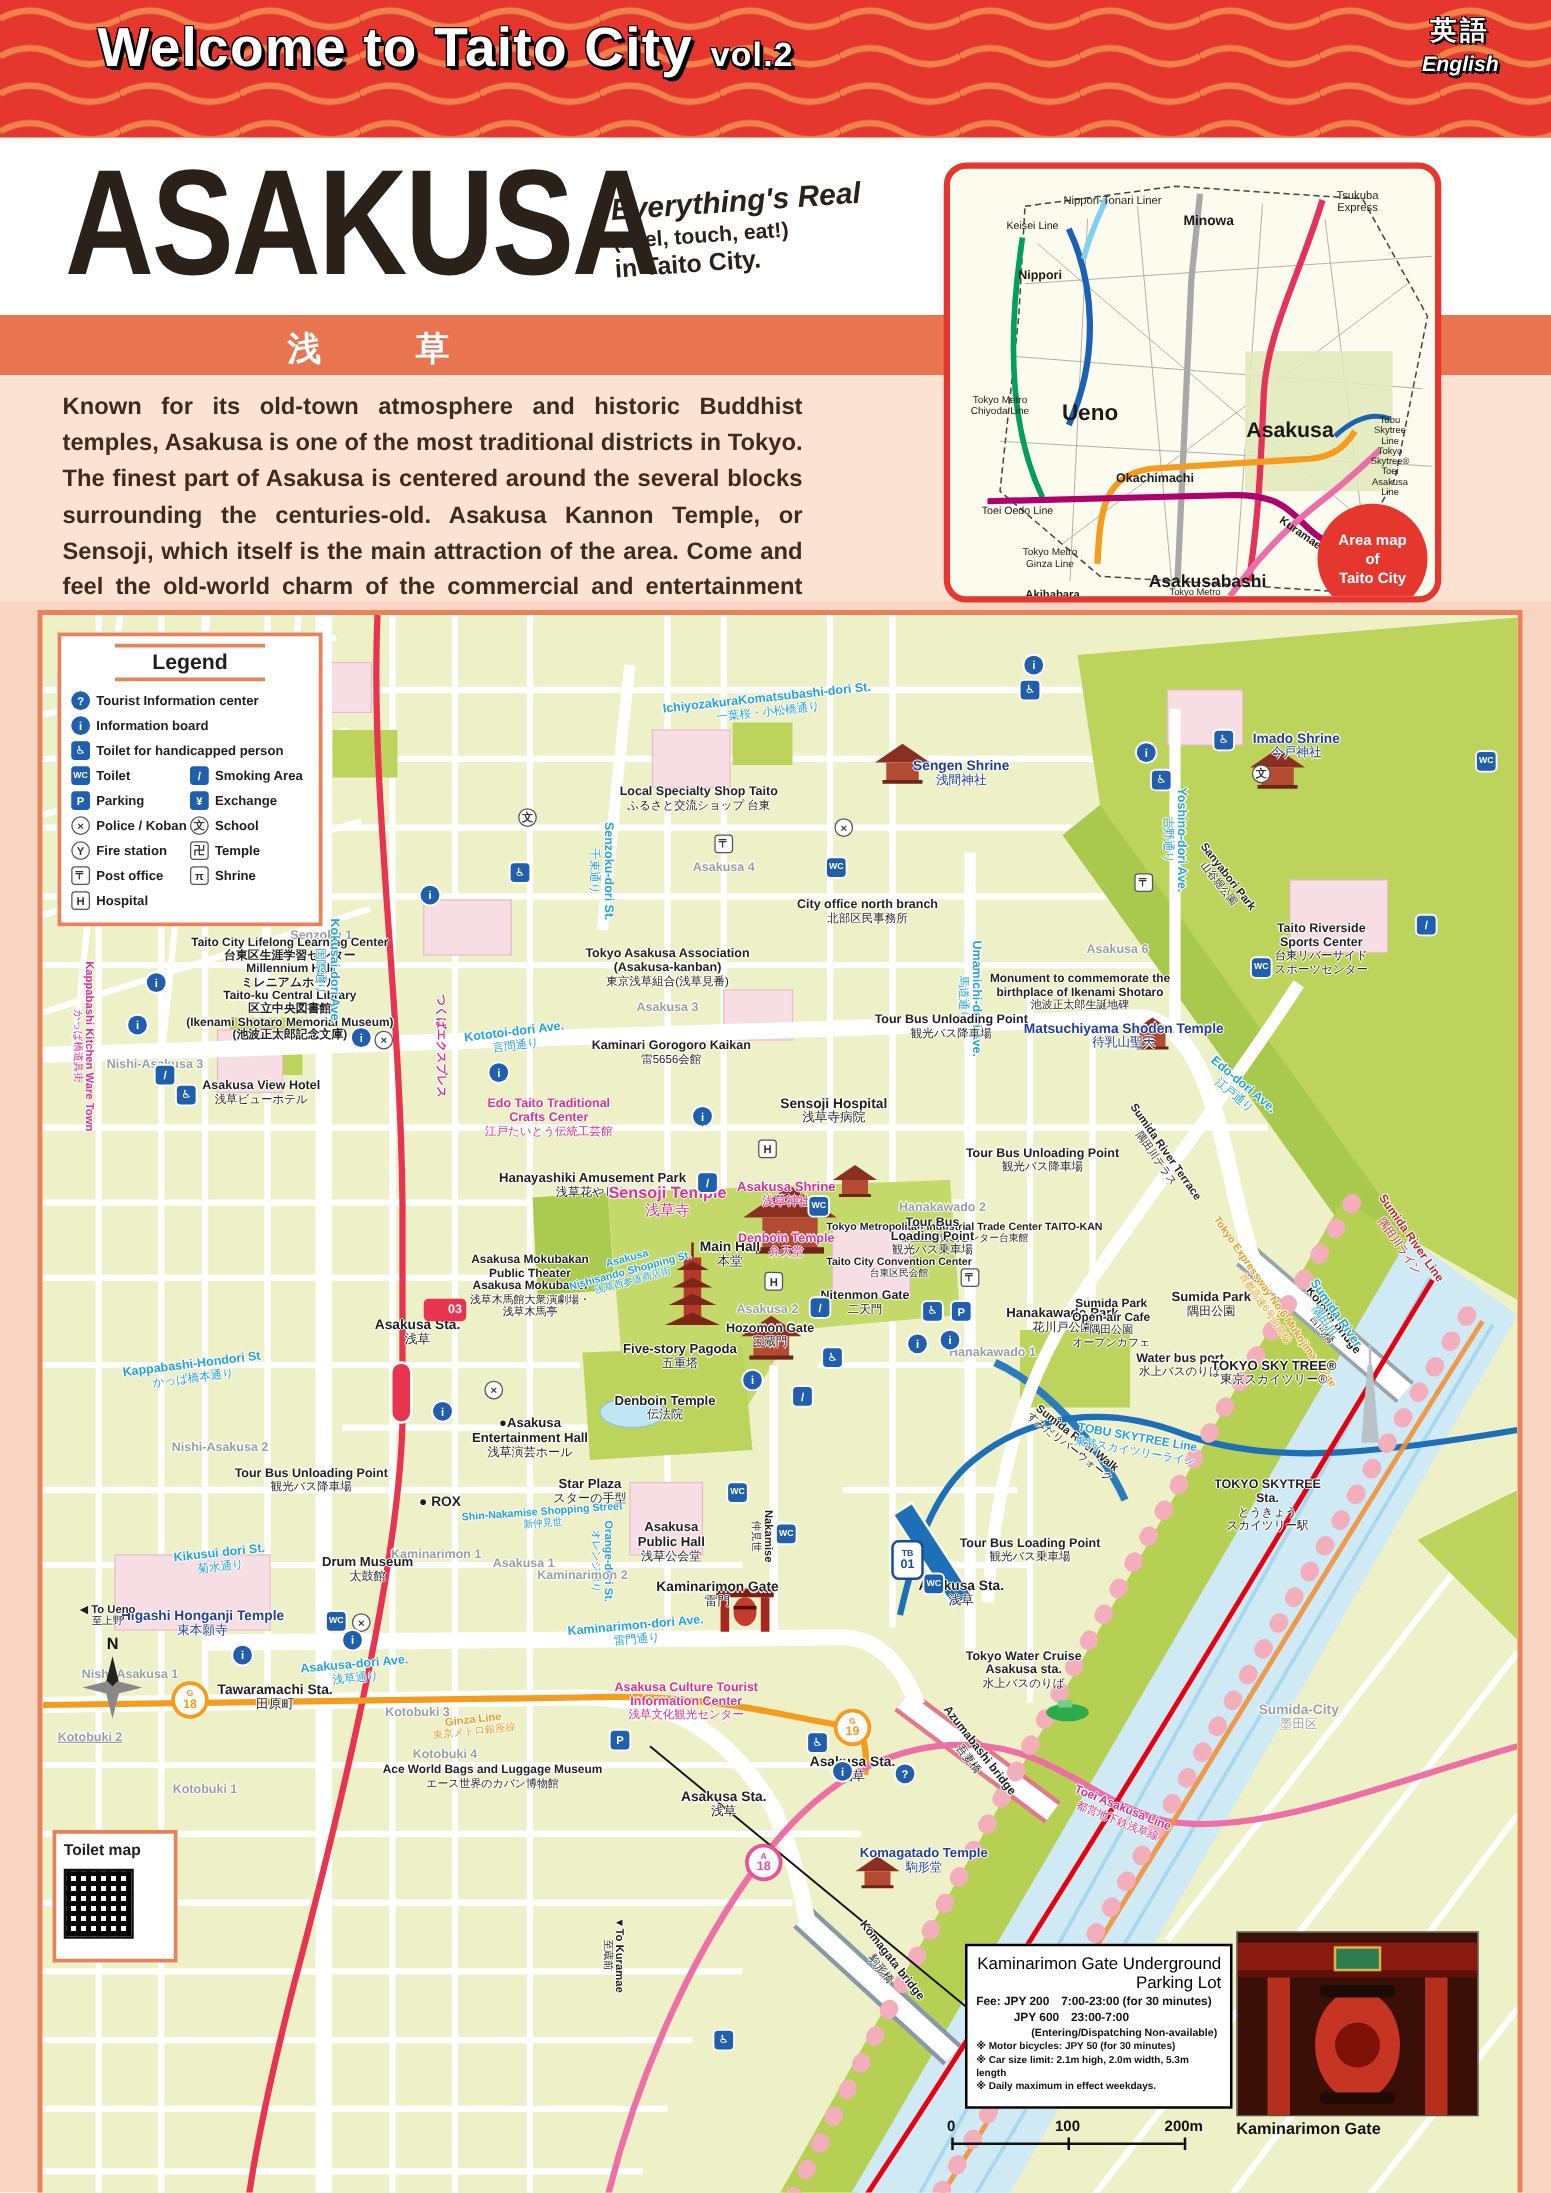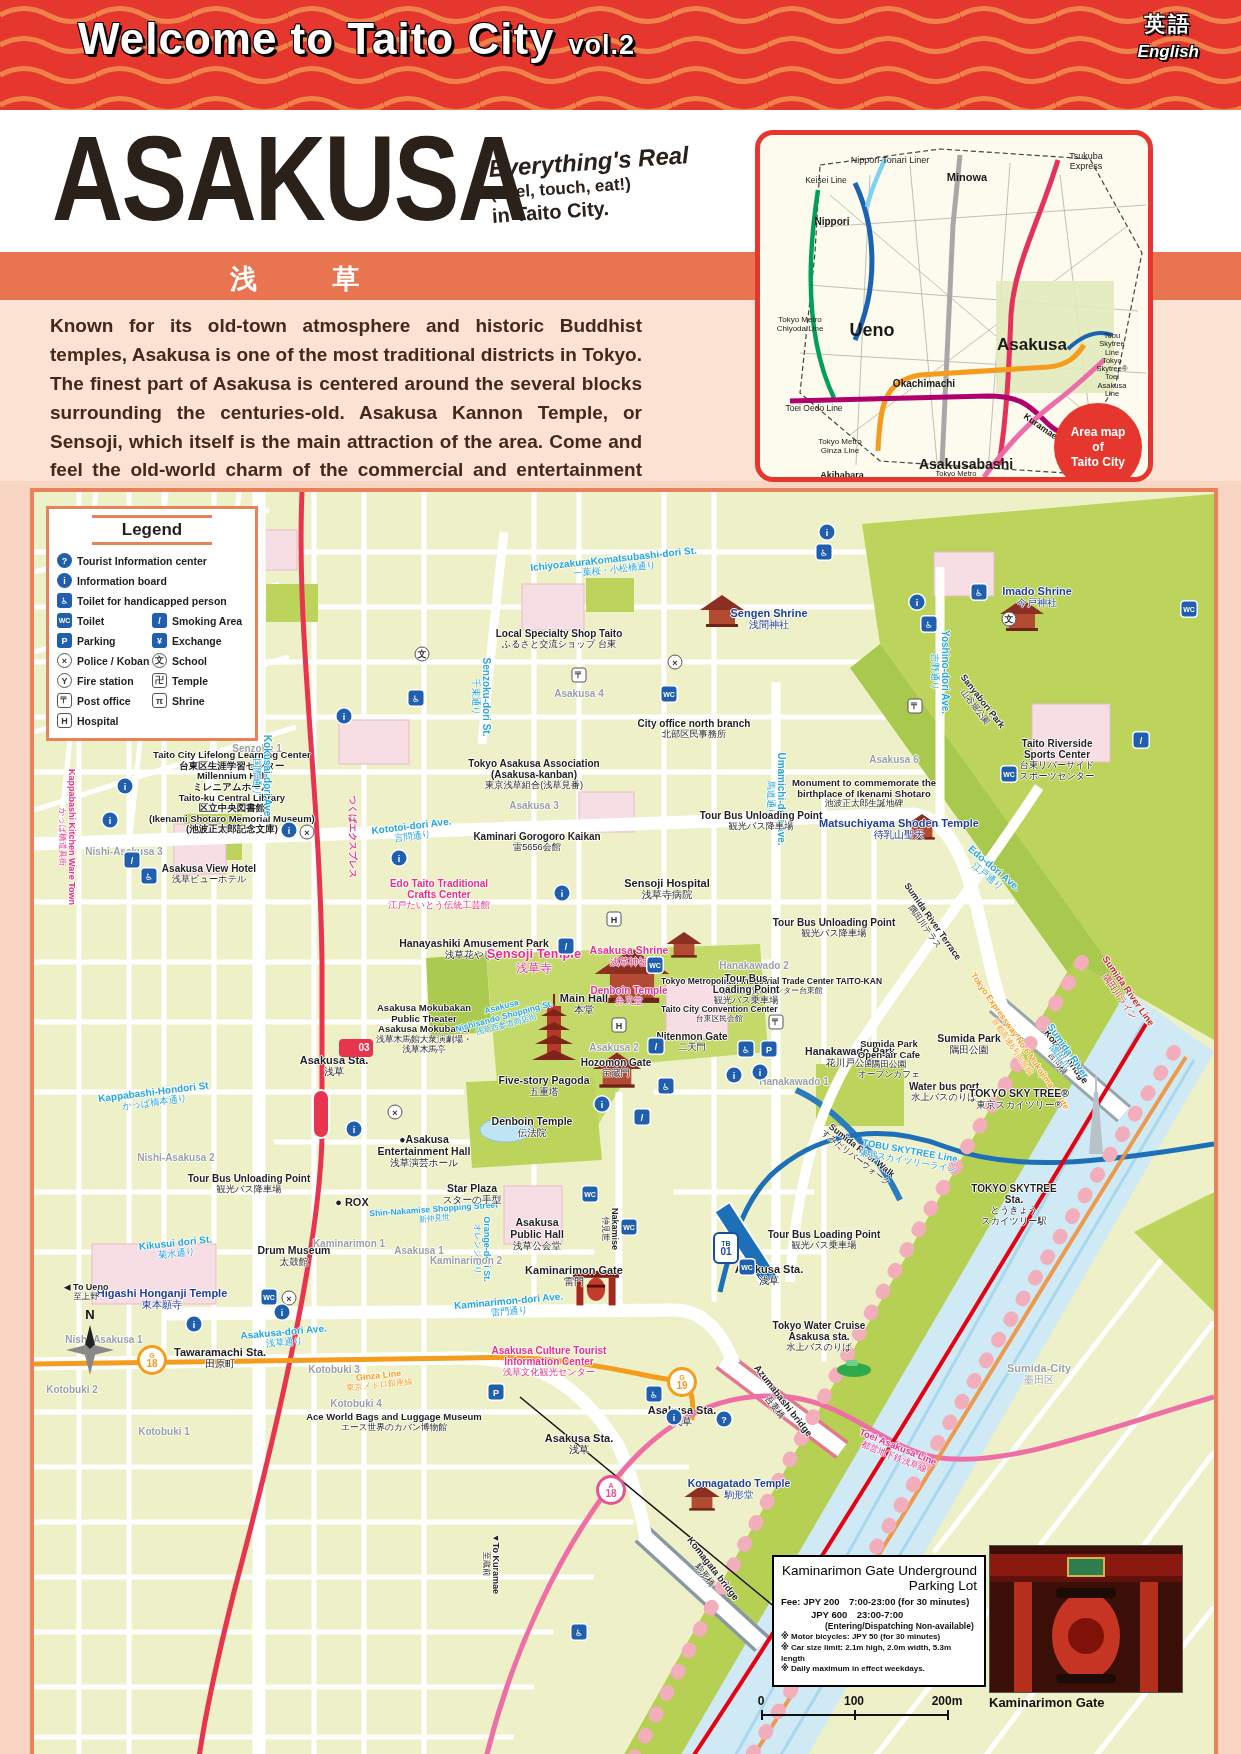--- a/index.html
+++ b/index.html
@@ -403,21 +403,21 @@
       <div class="ml c-gry" style="left: 142px; top: 666px; transform: translate(-50%, -50%);"><span class="en">Nishi-Asakusa 2</span></div>
       <div class="ml c-blu" style="left: 120px; top: 605px; transform: translate(-50%, -50%) rotate(-7deg);"><span class="en">Kappabashi-Hondori St</span><span class="jp">かっぱ橋本通り</span></div>
       <div class="ml c-blu" style="left: 142px; top: 756px; transform: translate(-50%, -50%) rotate(-6deg);"><span class="en">Kikusui dori St.</span><span class="jp">菊水通り</span></div>
       <div class="ml c-blk" style="left: 260px; top: 764px; transform: translate(-50%, -50%); font-size: 10.5px;"><span class="en">Drum Museum</span><span class="jp">太鼓館</span></div>
       <div class="ml c-nvy" style="left: 128px; top: 807px; transform: translate(-50%, -50%); font-size: 11px;"><span class="en">Higashi Honganji Temple</span><span class="jp">東本願寺</span></div>
       <div class="ml c-gry" style="left: 70px; top: 848px; transform: translate(-50%, -50%);"><span class="en">Nishi-Asakusa 1</span></div>
       <div class="ml c-blk" style="left: 52px; top: 800px; transform: translate(-50%, -50%); font-size: 9px;"><span class="en">◀ To Ueno</span><span class="jp">至上野</span></div>
       <div class="ml c-blk al" style="left: 140px; top: 866px; transform: translate(0px, -50%); font-size: 11px;"><span class="en">Tawaramachi Sta.</span><span class="jp">田原町</span></div>
       <div class="ml c-blu" style="left: 250px; top: 845px; transform: translate(-50%, -50%) rotate(-5deg);"><span class="en">Asakusa-dori Ave.</span><span class="jp">浅草通り</span></div>
       <div class="ml c-org" style="left: 345px; top: 888px; transform: translate(-50%, -50%) rotate(-6deg); font-size: 9px;"><span class="en">Ginza Line</span><span class="jp">東京メトロ銀座線</span></div>
-      <div class="ml c-gry" style="left: 38px; top: 898px; transform: translate(-50%, -50%);"><span class="en">Kotobuki 2</span></div>
+      <div class="ml c-gry" style="left: 38px; top: 898px; transform: translate(-50%, -50%); text-decoration: underline;"><span class="en">Kotobuki 2</span></div>
       <div class="ml c-gry" style="left: 300px; top: 878px; transform: translate(-50%, -50%);"><span class="en">Kotobuki 3</span></div>
       <div class="ml c-gry" style="left: 322px; top: 912px; transform: translate(-50%, -50%);"><span class="en">Kotobuki 4</span></div>
       <div class="ml c-gry" style="left: 130px; top: 940px; transform: translate(-50%, -50%);"><span class="en">Kotobuki 1</span></div>
       <div class="ml c-blk" style="left: 360px; top: 930px; transform: translate(-50%, -50%); font-size: 9.5px;"><span class="en">Ace World Bags and Luggage Museum</span><span class="jp">エース世界のカバン博物館</span></div>
       <div class="ml c-blk" style="left: 545px; top: 952px; transform: translate(-50%, -50%); font-size: 11px;"><span class="en">Asakusa Sta.</span><span class="jp">浅草</span></div>
       <div class="ml c-nvy" style="left: 705px; top: 997px; transform: translate(-50%, -50%); font-size: 10.5px;"><span class="en">Komagatado Temple</span><span class="jp">駒形堂</span></div>
       <div class="ml c-blk" style="left: 675px; top: 1080px; transform: translate(-50%, -50%) rotate(52deg); font-size: 9.5px;"><span class="en">Komagata bridge</span><span class="jp">駒形橋</span></div>
       <div class="ml c-blk" style="left: 457px; top: 1072px; transform: translate(-50%, -50%) rotate(90deg); font-size: 9px;"><span class="en">▼To Kuramae</span><span class="jp">至蔵前</span></div>
       <div class="ml c-blk" style="left: 735px; top: 783px; transform: translate(-50%, -50%); font-size: 11px;"><span class="en">Asakusa Sta.</span><span class="jp">浅草</span></div>
       <div class="ml c-blk" style="left: 790px; top: 748px; transform: translate(-50%, -50%);"><span class="en">Tour Bus Loading Point</span><span class="jp">観光バス乗車場</span></div>
@@ -567,20 +567,24 @@
           <span class="ic t-shr lt">π</span>
           <span class="lg-lb">Shrine</span>
         </div>
         <div class="lg-it">
           <span class="ic t-hosp lt">H</span>
           <span class="lg-lb">Hospital</span>
         </div>
       </div>
   </div>
 
+  <div class="tmap">
+    <span class="t">Toilet map</span>
+    <div class="qr"></div>
+  </div>
 
   <div class="compass">
     <span class="n">N</span>
     <svg width="52" height="54" style="margin-top:16px">
       <polygon points="26,2 31,22 26,27 21,22" fill="#222"></polygon>
       <polygon points="26,52 31,32 26,27 21,32" fill="#888"></polygon>
       <polygon points="2,27 22,22 27,27 22,32" fill="#888"></polygon>
       <polygon points="50,27 30,22 25,27 30,32" fill="#888"></polygon>
     </svg>
   </div>

